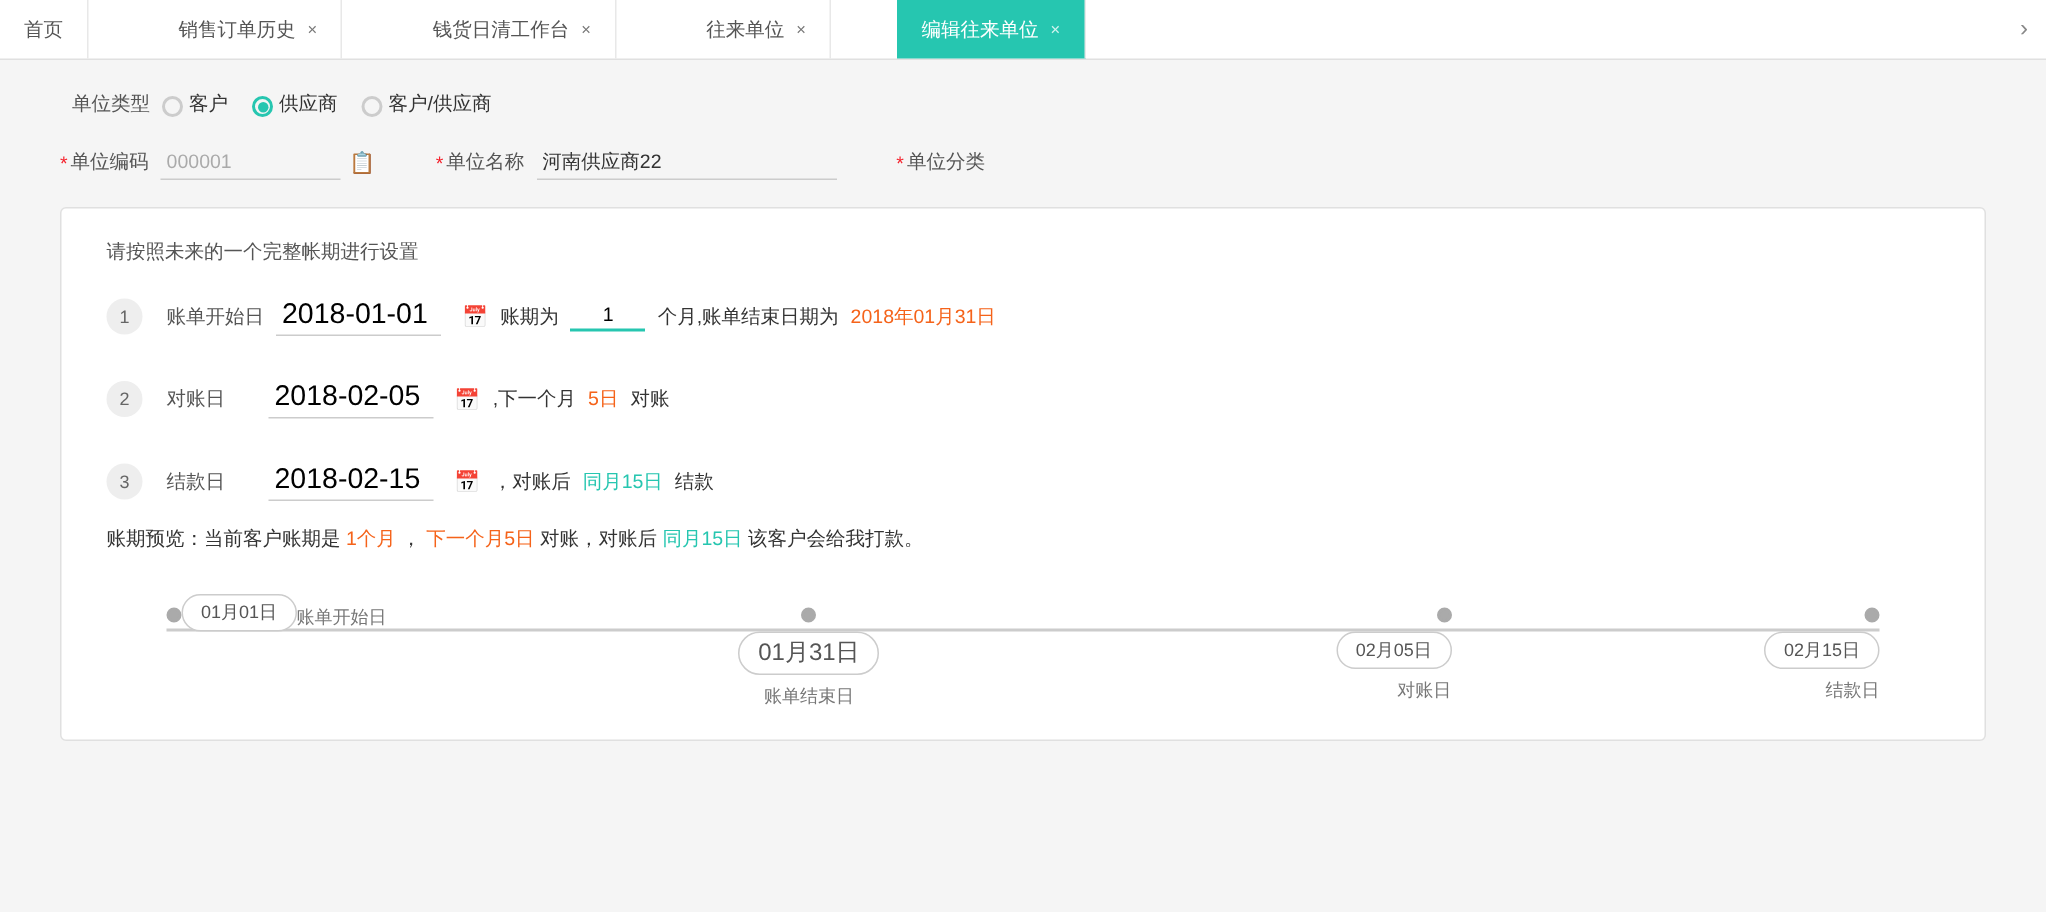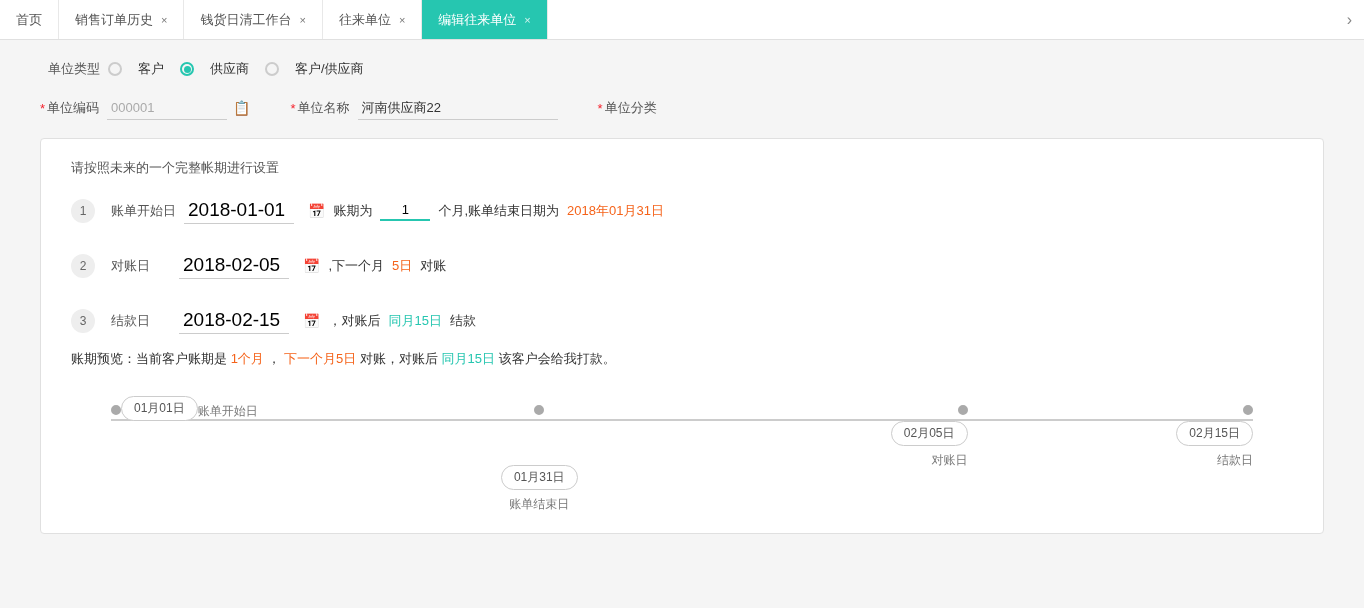--- a/index.html
+++ b/index.html
@@ -6,20 +6,21 @@
     body { font-family: 'Microsoft YaHei', Arial, sans-serif; font-size: 13px; background: #f5f5f5; color: #333; }
 
     
     .tabs-bar {
       display: flex;
       align-items: center;
       background: #fff;
       border-bottom: 1px solid #e0e0e0;
       height: 40px;
       padding: 0;
+      gap: 44px;
     }
     .tab {
       display: flex;
       align-items: center;
       padding: 0 16px;
       height: 100%;
       cursor: pointer;
       font-size: 13px;
       color: #555;
       border-right: 1px solid #e8e8e8;
@@ -70,22 +71,22 @@
     }
 
     
     .radio-group {
       display: flex;
       align-items: center;
       gap: 16px;
     }
     .radio-item {
       display: flex;
-      align-items: center;
-      gap: 16px;
+      align-items: flex-end;
+      gap: 4px;
       cursor: pointer;
     }
     .radio-circle {
       width: 14px;
       height: 14px;
       border-radius: 50%;
       border: 2px solid #ccc;
       display: flex;
       align-items: center;
       justify-content: center;
@@ -372,21 +373,21 @@
       <div style="display:flex; align-items:flex-start; padding: 0 40px;">
 
         <div style="display:flex;flex-direction:row;align-items:center;flex:1;position:relative;z-index:1;">
           <div style="width:10px;height:10px;border-radius:50%;background:#aaa;border:2px solid #aaa;margin-bottom:6px;margin-top:9px;"></div>
           <div style="border:1px solid #ccc;border-radius:20px;padding:3px 12px;font-size:12px;color:#555;background:#fff;white-space:nowrap;">01月01日</div>
           <div style="font-size:12px;color:#777;margin-top:6px;">账单开始日</div>
         </div>
 
         <div style="display:flex;flex-direction:column;align-items:center;flex:1;position:relative;z-index:1;">
           <div style="width:10px;height:10px;border-radius:50%;background:#aaa;border:2px solid #aaa;margin-bottom:6px;margin-top:9px;"></div>
-          <div style="border:1px solid #ccc;border-radius:20px;padding:3px 12px;font-size:12px;color:#555;background:#fff;white-space:nowrap;margin-top:44px;">01月31日</div>
+          <div style="border:1px solid #ccc;border-radius:20px;padding:3px 12px;font-size:16px;color:#555;background:#fff;white-space:nowrap;">01月31日</div>
           <div style="font-size:12px;color:#777;margin-top:6px;">账单结束日</div>
         </div>
 
         <div style="display:flex;flex-direction:column;align-items:flex-end;flex:1;position:relative;z-index:1;">
           <div style="width:10px;height:10px;border-radius:50%;background:#aaa;border:2px solid #aaa;margin-bottom:6px;margin-top:9px;"></div>
           <div style="border:1px solid #ccc;border-radius:20px;padding:3px 12px;font-size:12px;color:#555;background:#fff;white-space:nowrap;">02月05日</div>
           <div style="font-size:12px;color:#777;margin-top:6px;">对账日</div>
         </div>
 
         <div style="display:flex;flex-direction:column;align-items:flex-end;flex:1;position:relative;z-index:1;">

